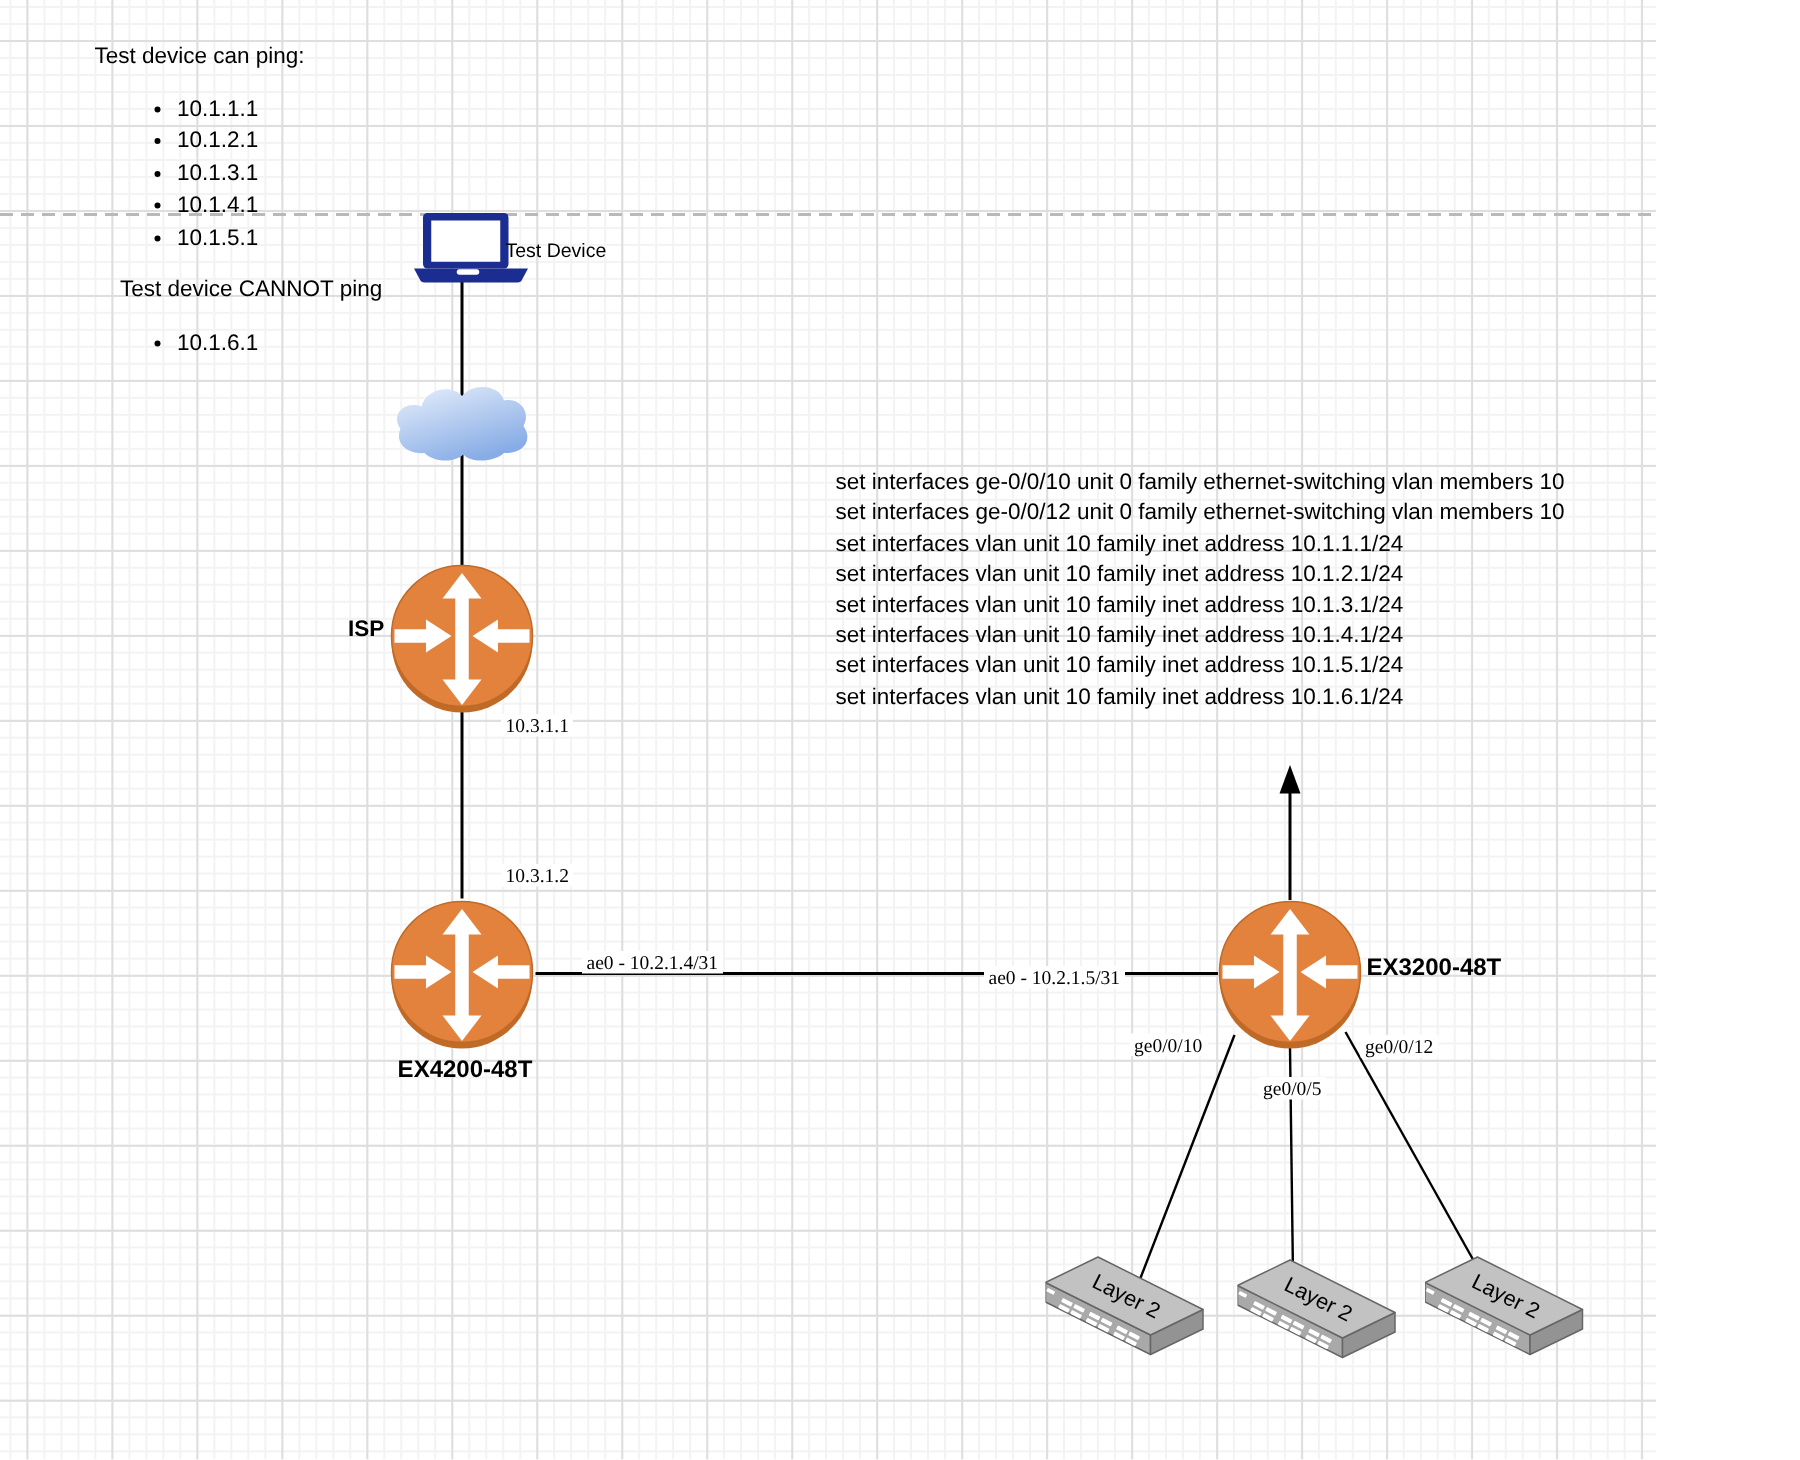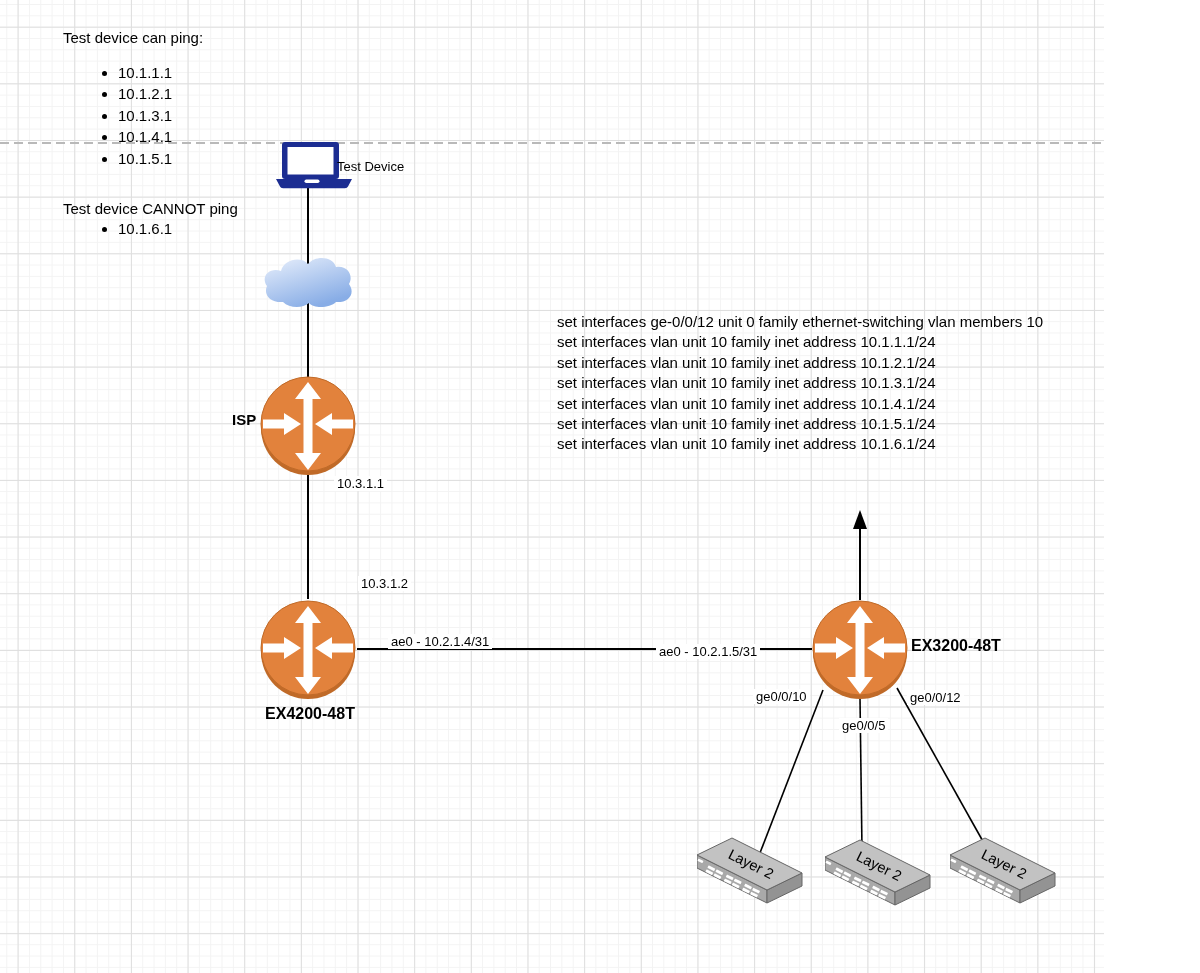--- a/index.html
+++ b/index.html
@@ -14,21 +14,21 @@
       linear-gradient(90deg, #f3f3f3 1px, transparent 1px);
     background-size:56.67px 56.67px, 56.67px 56.67px, 11.33px 11.33px, 11.33px 11.33px;
     background-position:17.6px 26.7px, 17.6px 26.7px, 6.3px 4px, 6.3px 4px;
   }
   .dashed-line{
     position:absolute; left:0; top:142px; width:1200px; height:2px;
     background:repeating-linear-gradient(90deg,#b9b9b9 0 9px, transparent 9px 14px);
   }
   .abs{position:absolute;}
   .lbl{position:absolute; font-size:13px; line-height:15px; white-space:nowrap;}
-  .lbl.bg{background:#ffffff; padding:0 3px;}
+  .lbl.bg{background:#ffffff; padding:0 3px;font-family:Liberation Serif, serif;}
   .lbl.bold{font-weight:bold;}
   .name-lg{font-size:16px; font-weight:bold;text-align:right;}
   .notes-title{position:absolute; font-size:15px; white-space:nowrap;}
   .notes-list{position:absolute; margin:0; padding:0 0 0 55px; font-size:15px;text-align:right;}
   .notes-list li{line-height:21.4px;}
   .config{position:absolute; left:557px; top:312px; font-size:15px; line-height:20.4px; white-space:nowrap;}
   svg{display:block;}
   .conn{position:absolute; left:0; top:0;}
   .sw-top{fill:#c2c2c2; stroke:#666; stroke-width:1; stroke-linejoin:round;}
   .sw-front{fill:#a9a9a9; stroke:#666; stroke-width:1; stroke-linejoin:round;}
@@ -56,26 +56,27 @@
   </svg>
 
   <div class="notes-title" style="left:63px; top:29px;">Test device can ping:</div>
   <ul class="notes-list" style="left:63px; top:62px;">
     <li>10.1.1.1</li>
     <li>10.1.2.1</li>
     <li>10.1.3.1</li>
     <li>10.1.4.1</li>
     <li>10.1.5.1</li>
   </ul>
-  <div class="notes-title" style="left:63px; top:184px;margin-top:16px;">Test device CANNOT ping</div>
+  <div class="notes-title" style="left:80px; top:184px;">Test device CANNOT ping</div>
   <ul class="notes-list" style="left:63px; top:218px;">
     <li>10.1.6.1</li>
   </ul>
 
   <div class="config">
+    <div>set interfaces ge-0/0/10 unit 0 family ethernet-switching vlan members 10</div>
     <div>set interfaces ge-0/0/12 unit 0 family ethernet-switching vlan members 10</div>
     <div>set interfaces vlan unit 10 family inet address 10.1.1.1/24</div>
     <div>set interfaces vlan unit 10 family inet address 10.1.2.1/24</div>
     <div>set interfaces vlan unit 10 family inet address 10.1.3.1/24</div>
     <div>set interfaces vlan unit 10 family inet address 10.1.4.1/24</div>
     <div>set interfaces vlan unit 10 family inet address 10.1.5.1/24</div>
     <div>set interfaces vlan unit 10 family inet address 10.1.6.1/24</div>
   </div>
 
   <svg class="abs" style="left:275px; top:140px;" width="78" height="50" viewBox="0 0 78 50">
@@ -98,21 +99,21 @@
 
   <svg class="abs" style="left:258px; top:374px;" width="100" height="104" viewBox="0 0 100 104">
     <circle cx="50" cy="54" r="47" fill="#C06A28"></circle>
     <circle cx="50" cy="50" r="47" stroke="#C06A28" stroke-width="1" fill="#E2823C"></circle>
     <polygon class="router-arrow" points="50,8 63,25 54.5,25 54.5,79 63,79 50,96 37,79 45.5,79 45.5,25 37,25"></polygon>
     <polygon class="router-arrow" points="5,45.5 26,45.5 26,39 43,50 26,61 26,54.5 5,54.5"></polygon>
     <polygon class="router-arrow" points="95,45.5 74,45.5 74,39 57,50 74,61 74,54.5 95,54.5"></polygon>
   </svg>
   <div class="lbl bold" style="left:232px; top:412px; font-size:15px;">ISP</div>
   <div class="lbl bg" style="left:334px; top:476px;">10.3.1.1</div>
-  <div class="lbl bg" style="left:334px; top:576px;margin-left:24px;">10.3.1.2</div>
+  <div class="lbl bg" style="left:334px; top:576px;">10.3.1.2</div>
 
   <svg class="abs" style="left:258px; top:598px;" width="100" height="104" viewBox="0 0 100 104">
     <circle cx="50" cy="54" r="47" fill="#C06A28"></circle>
     <circle cx="50" cy="50" r="47" stroke="#C06A28" stroke-width="1" fill="#E2823C"></circle>
     <polygon class="router-arrow" points="50,8 63,25 54.5,25 54.5,79 63,79 50,96 37,79 45.5,79 45.5,25 37,25"></polygon>
     <polygon class="router-arrow" points="5,45.5 26,45.5 26,39 43,50 26,61 26,54.5 5,54.5"></polygon>
     <polygon class="router-arrow" points="95,45.5 74,45.5 74,39 57,50 74,61 74,54.5 95,54.5"></polygon>
   </svg>
   <div class="lbl name-lg" style="left:258px; top:706px; width:104px; text-align:center;">EX4200-48T</div>
 

